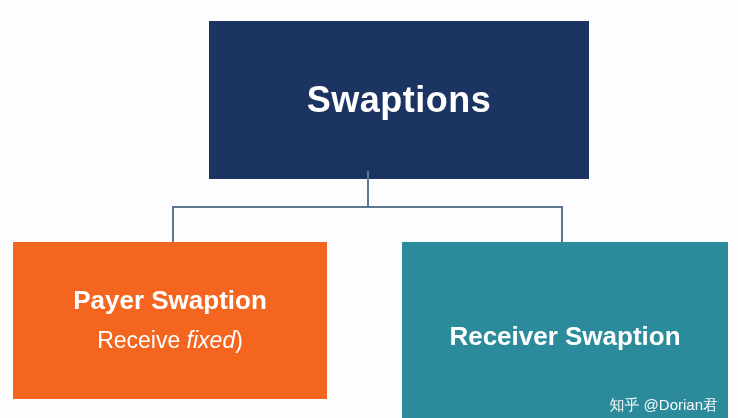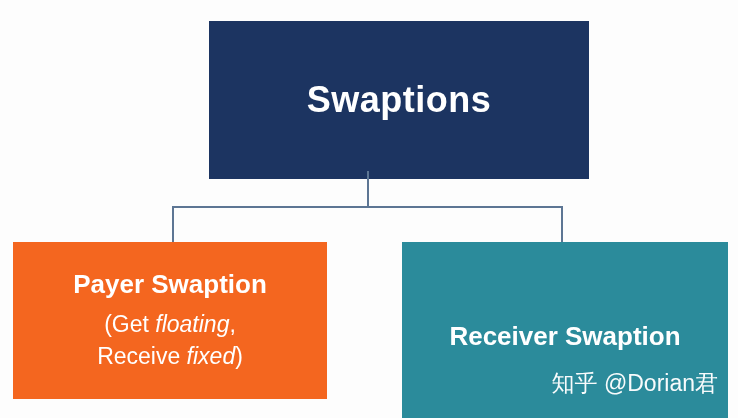--- a/index.html
+++ b/index.html
@@ -80,41 +80,40 @@
     width: 391px;
     height: 36px;
     box-sizing: border-box;
     border-top: 2px solid var(--connector, #5d7694);
     border-left: 2px solid var(--connector, #5d7694);
     border-right: 2px solid var(--connector, #5d7694);
   }
   .watermark {
     position: absolute;
     right: 20px;
-    bottom: 19px;
+    bottom: 3px;
     color: rgba(255, 255, 255, 0.97);
-    font-size: 23px;
+    font-size: 15px;
     white-space: nowrap;
   }
 </style>
 </head>
 <body>
 
 <div class="canvas">
 
   <div class="node root-box">
     <div class="root-title">Swaptions</div>
   </div>
 
   <div class="connector-stem"></div>
   <div class="connector-bracket"></div>
 
   <div class="node payer-box">
     <div class="child-title">Payer Swaption</div>
-    <div class="child-line"><span>(Get </span><span class="it">floating</span><span>,</span></div>
     <div class="child-line"><span>Receive </span><span class="it">fixed</span><span>)</span></div>
   </div>
 
   <div class="node receiver-box">
     <div class="child-title">Receiver Swaption</div>
   </div>
 
   <div class="watermark">知乎 @Dorian君</div>
 
 </div>

